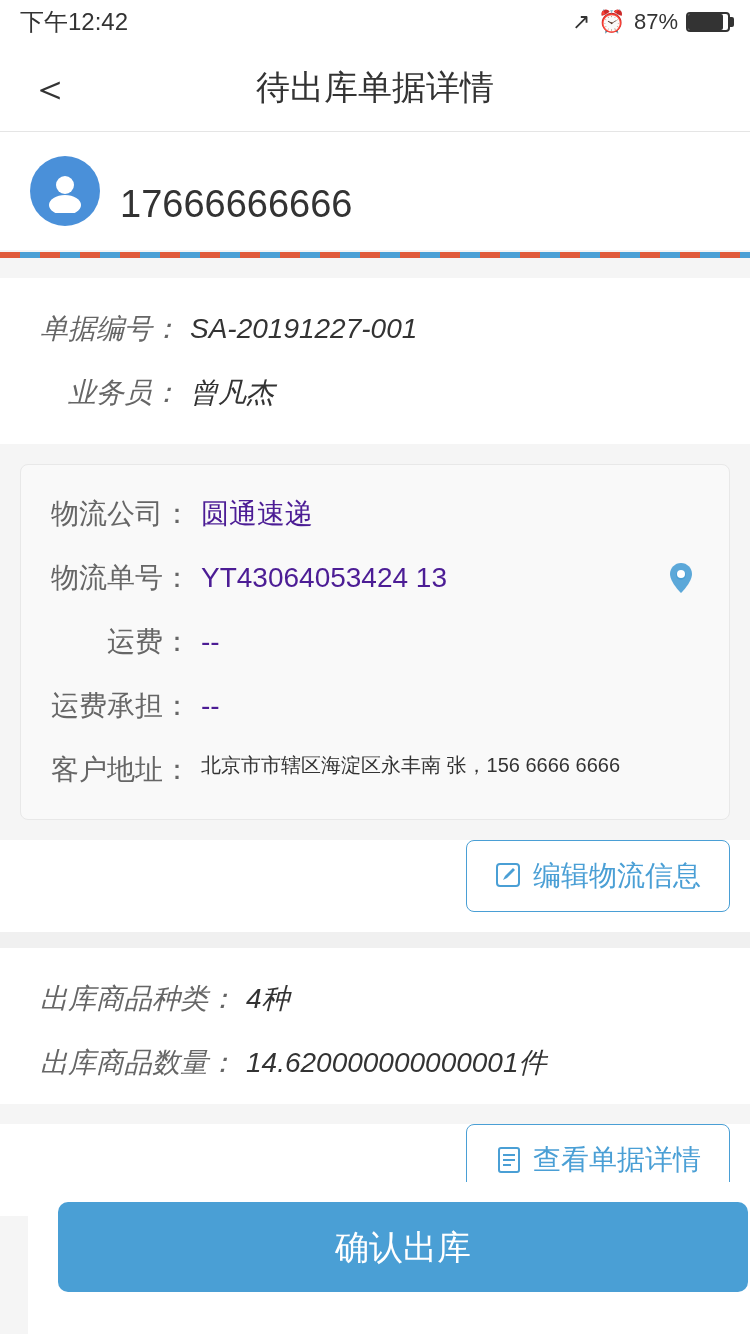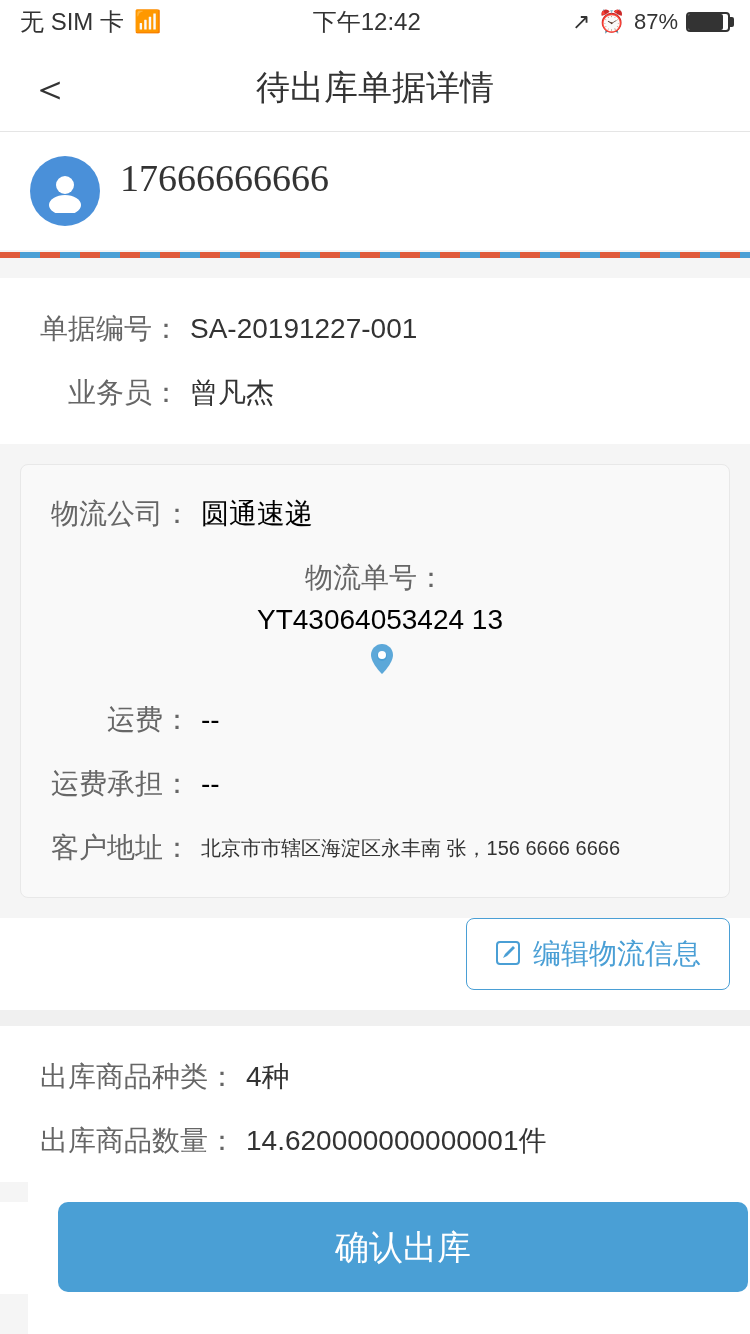--- a/index.html
+++ b/index.html
@@ -76,24 +76,23 @@
       font-size: 34px;
       font-weight: 500;
       color: #333;
     }
 
     
     .customer-header {
       background: #fff;
       padding: 24px 30px;
       display: flex;
-      align-items: flex-start;
+      align-items: flex-end;
       gap: 20px;
       margin-bottom: 2px;
-      font-family: Liberation Serif, serif;
     }
     .customer-avatar {
       width: 70px;
       height: 70px;
       border-radius: 50%;
       background: #4a90d9;
       display: flex;
       align-items: center;
       justify-content: center;
       flex-shrink: 0;
@@ -120,20 +119,21 @@
     .info-section {
       background: #fff;
       padding: 30px 40px;
       margin-bottom: 20px;
     }
     .info-row {
       display: flex;
       align-items: flex-start;
       margin-bottom: 22px;
       line-height: 1.5;
+      font-style: italic;
     }
     .info-row:last-child { margin-bottom: 0; }
     .info-label {
       color: #666;
       font-size: 28px;
       min-width: 140px;
       text-align: right;
       flex-shrink: 0;
     }
     .info-value {
@@ -146,42 +146,41 @@
     
     .logistics-card {
       background: #f9f9f9;
       border: 1px solid #e8e8e8;
       border-radius: 8px;
       padding: 28px 30px;
       margin: 0 20px 20px 20px;
     }
     .logistics-row {
       display: flex;
-      align-items: center;
+      align-items: flex-start;
       margin-bottom: 22px;
       line-height: 1.5;
     }
     .logistics-row:last-child { margin-bottom: 0; }
     .logistics-label {
       color: #666;
       font-size: 28px;
       min-width: 140px;
       text-align: right;
       flex-shrink: 0;
     }
     .logistics-value {
-      color: #000000;
+      color: #4c1d95;
       font-size: 28px;
       margin-left: 10px;
       flex: 1;
     }
     .tracking-row {
       display: flex;
       align-items: center;
-      flex-direction: column;
     }
     .location-icon {
       width: 36px;
       height: 36px;
       margin-left: 14px;
       flex-shrink: 0;
     }
     .address-value {
       color: #333;
       font-size: 20px;
@@ -272,24 +271,20 @@
     .page-content {
       padding-bottom: 160px;
     }
   </style>
 </head>
 <body>
 
 <div class="page-content">
 
   <div class="status-bar">
-    <div class="status-left">
-      <span>无 SIM 卡</span>
-      <span class="wifi-icon">📶</span>
-    </div>
     <div>下午12:42</div>
     <div class="status-right">
       <span>↗</span>
       <span>⏰</span>
       <span>87%</span>
       <div class="battery-bar">
         <div class="battery-fill"></div>
       </div>
     </div>
   </div>

